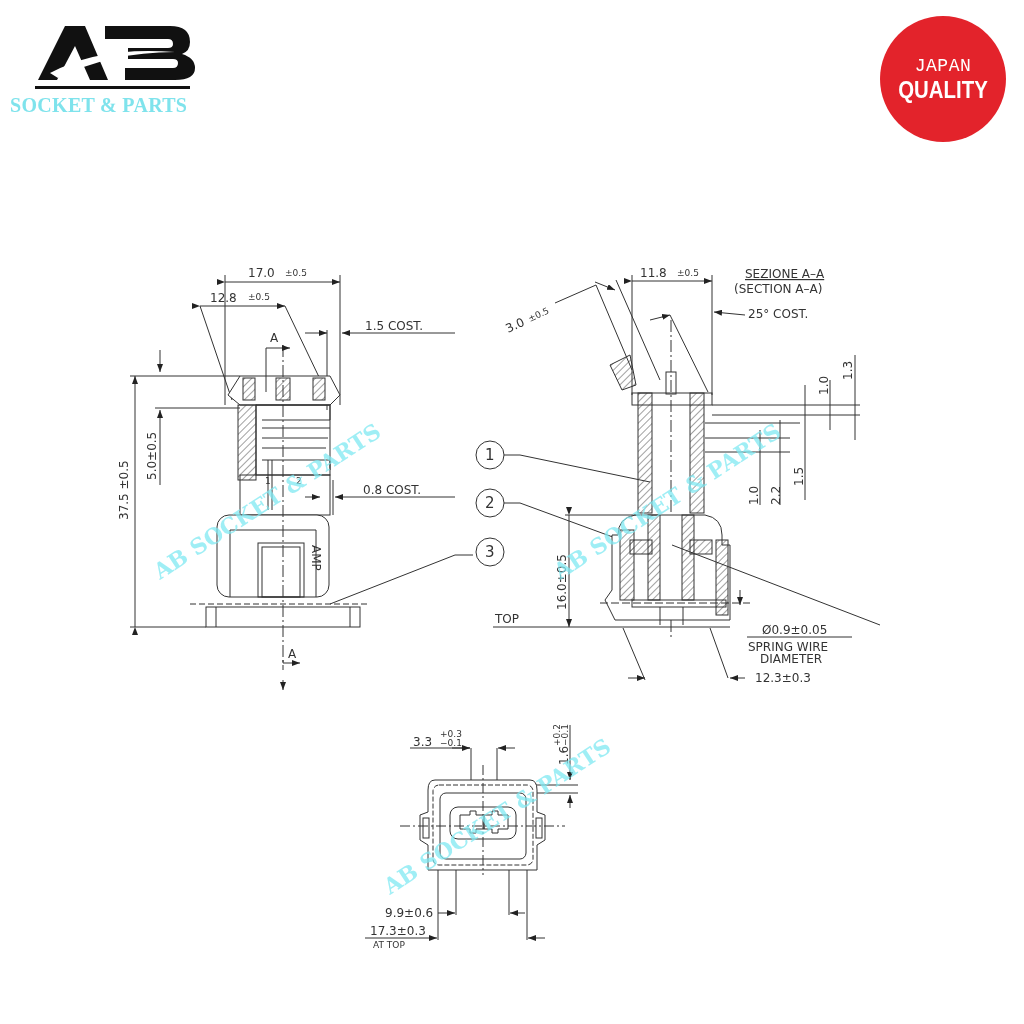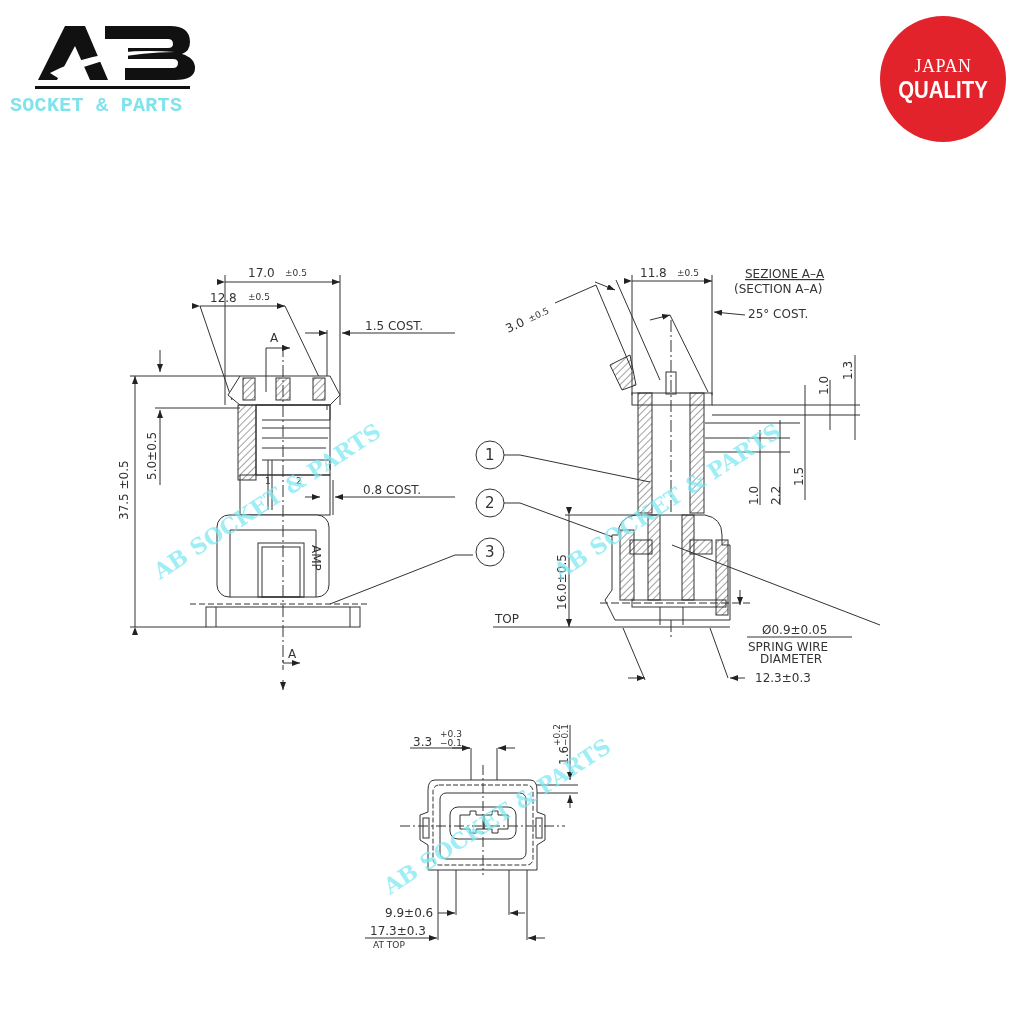--- a/index.html
+++ b/index.html
@@ -1,20 +1,20 @@
 <!DOCTYPE html>
 <html><head>
 <meta charset="utf-8">
 <style>
   html, body { margin:0; padding:0; background:#ffffff; }
   body { width:1024px; height:1024px; position:relative; overflow:hidden; font-family:"DejaVu Sans", sans-serif; }
   .logo { position:absolute; left:10px; top:18px; width:200px; height:100px; }
-  .logo-text { position:absolute; left:10px; top:94px; font-family:Liberation Mono, monospace; font-weight:bold; font-size:20px; color:#7fe3ec; letter-spacing:0.3px; white-space:nowrap; }
+  .logo-text { position:absolute; left:10px; top:94px; font-family:Liberation Serif, serif; font-weight:bold; font-size:20px; color:#7fe3ec; letter-spacing:0.3px; white-space:nowrap; }
   .badge { position:absolute; left:880px; top:16px; width:126px; height:126px; border-radius:50%; background:#e3232b; }
-  .badge-line1 { position:absolute; left:0; width:126px; top:40px; text-align:center; color:#fff; font-family:Liberation Serif, serif; font-size:18px; letter-spacing:0.5px; }
+  .badge-line1 { position:absolute; left:0; width:126px; top:40px; text-align:center; color:#fff; font-family:Liberation Mono, monospace; font-size:18px; letter-spacing:0.5px; }
   .badge-line2 { position:absolute; left:0; width:126px; top:60px; text-align:center; color:#fff; font-family:"Liberation Sans", sans-serif; font-weight:bold; font-size:24px; transform:scaleX(0.85); }
   svg.drawing { position:absolute; left:0; top:0; }
   .dim { font-family:"DejaVu Sans", sans-serif; font-size:12px; fill:#333; }
   .tol { font-family:"DejaVu Sans", sans-serif; font-size:9px; fill:#333; }
   .wm { font-family:"DejaVu Serif", serif; font-weight:bold; font-size:22px; fill:#7fe9f2; opacity:0.75; }
 </style>
 </head>
 <body>
 
 <div class="logo">

